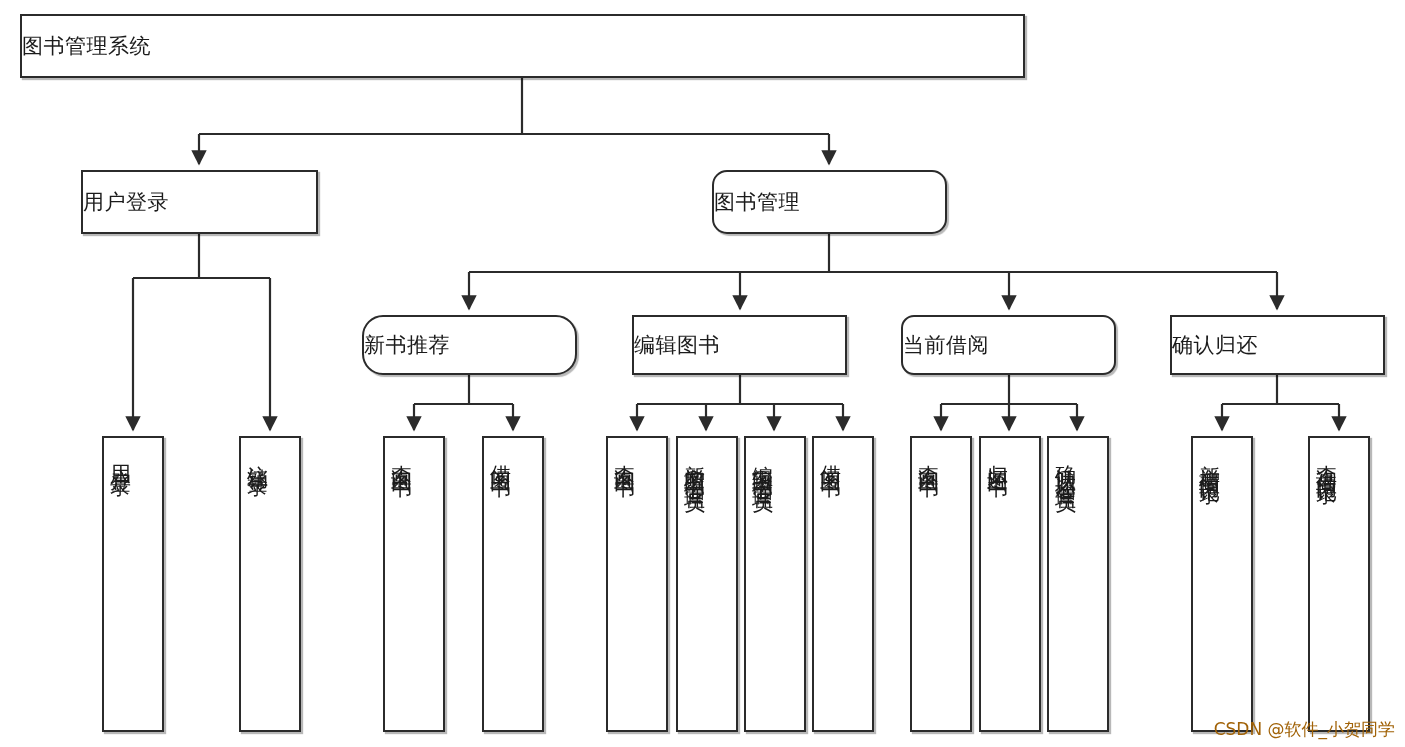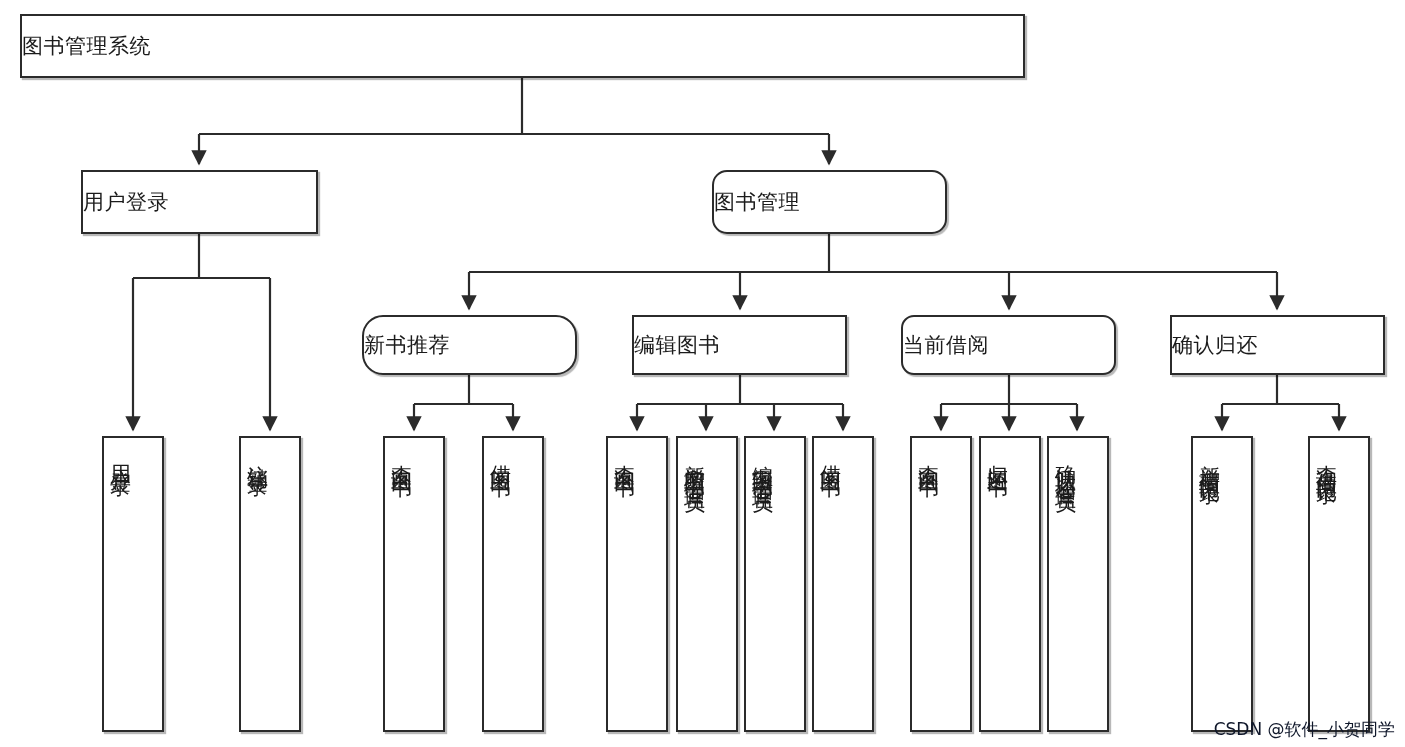--- a/index.html
+++ b/index.html
@@ -57,21 +57,21 @@
     fill: none;
   }
   .arrow-head {
     fill: #2b2b2b;
   }
   #watermark {
     position: absolute;
     right: 10px;
     bottom: 6px;
     font-size: 17px;
-    color: #0f172a;
+    color: #a16207;
     font-family: "DejaVu Sans", "Liberation Sans", sans-serif;
     white-space: nowrap;
     user-select: none;
   }
 </style>
 </head>
 <body>
 
 <div id="canvas">
 

